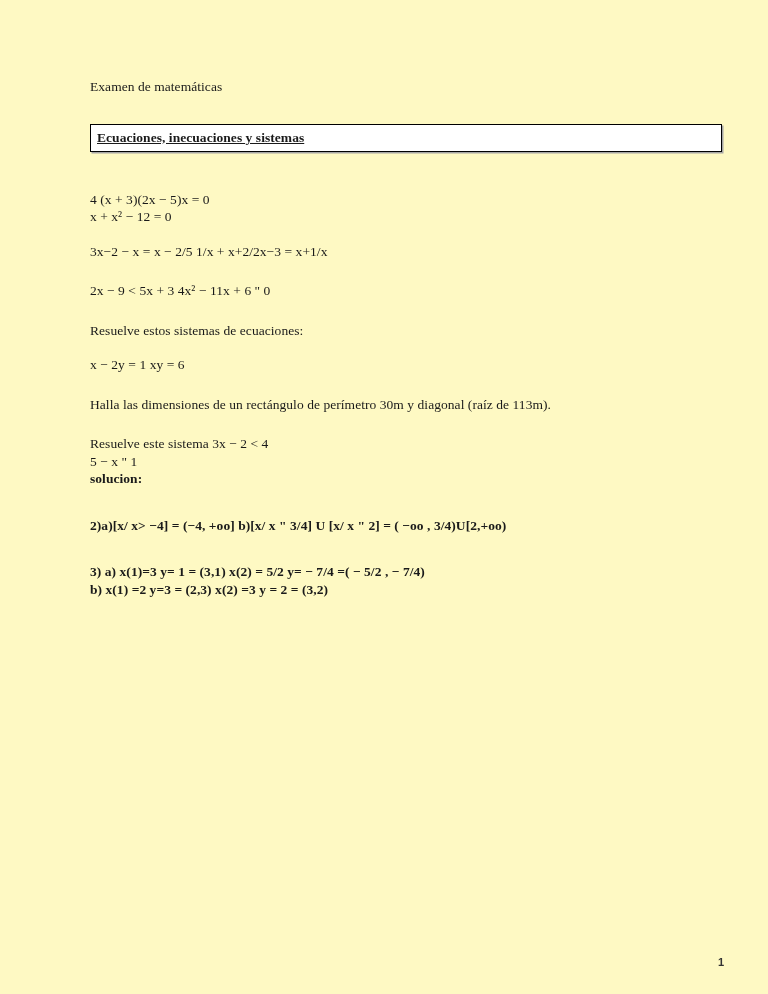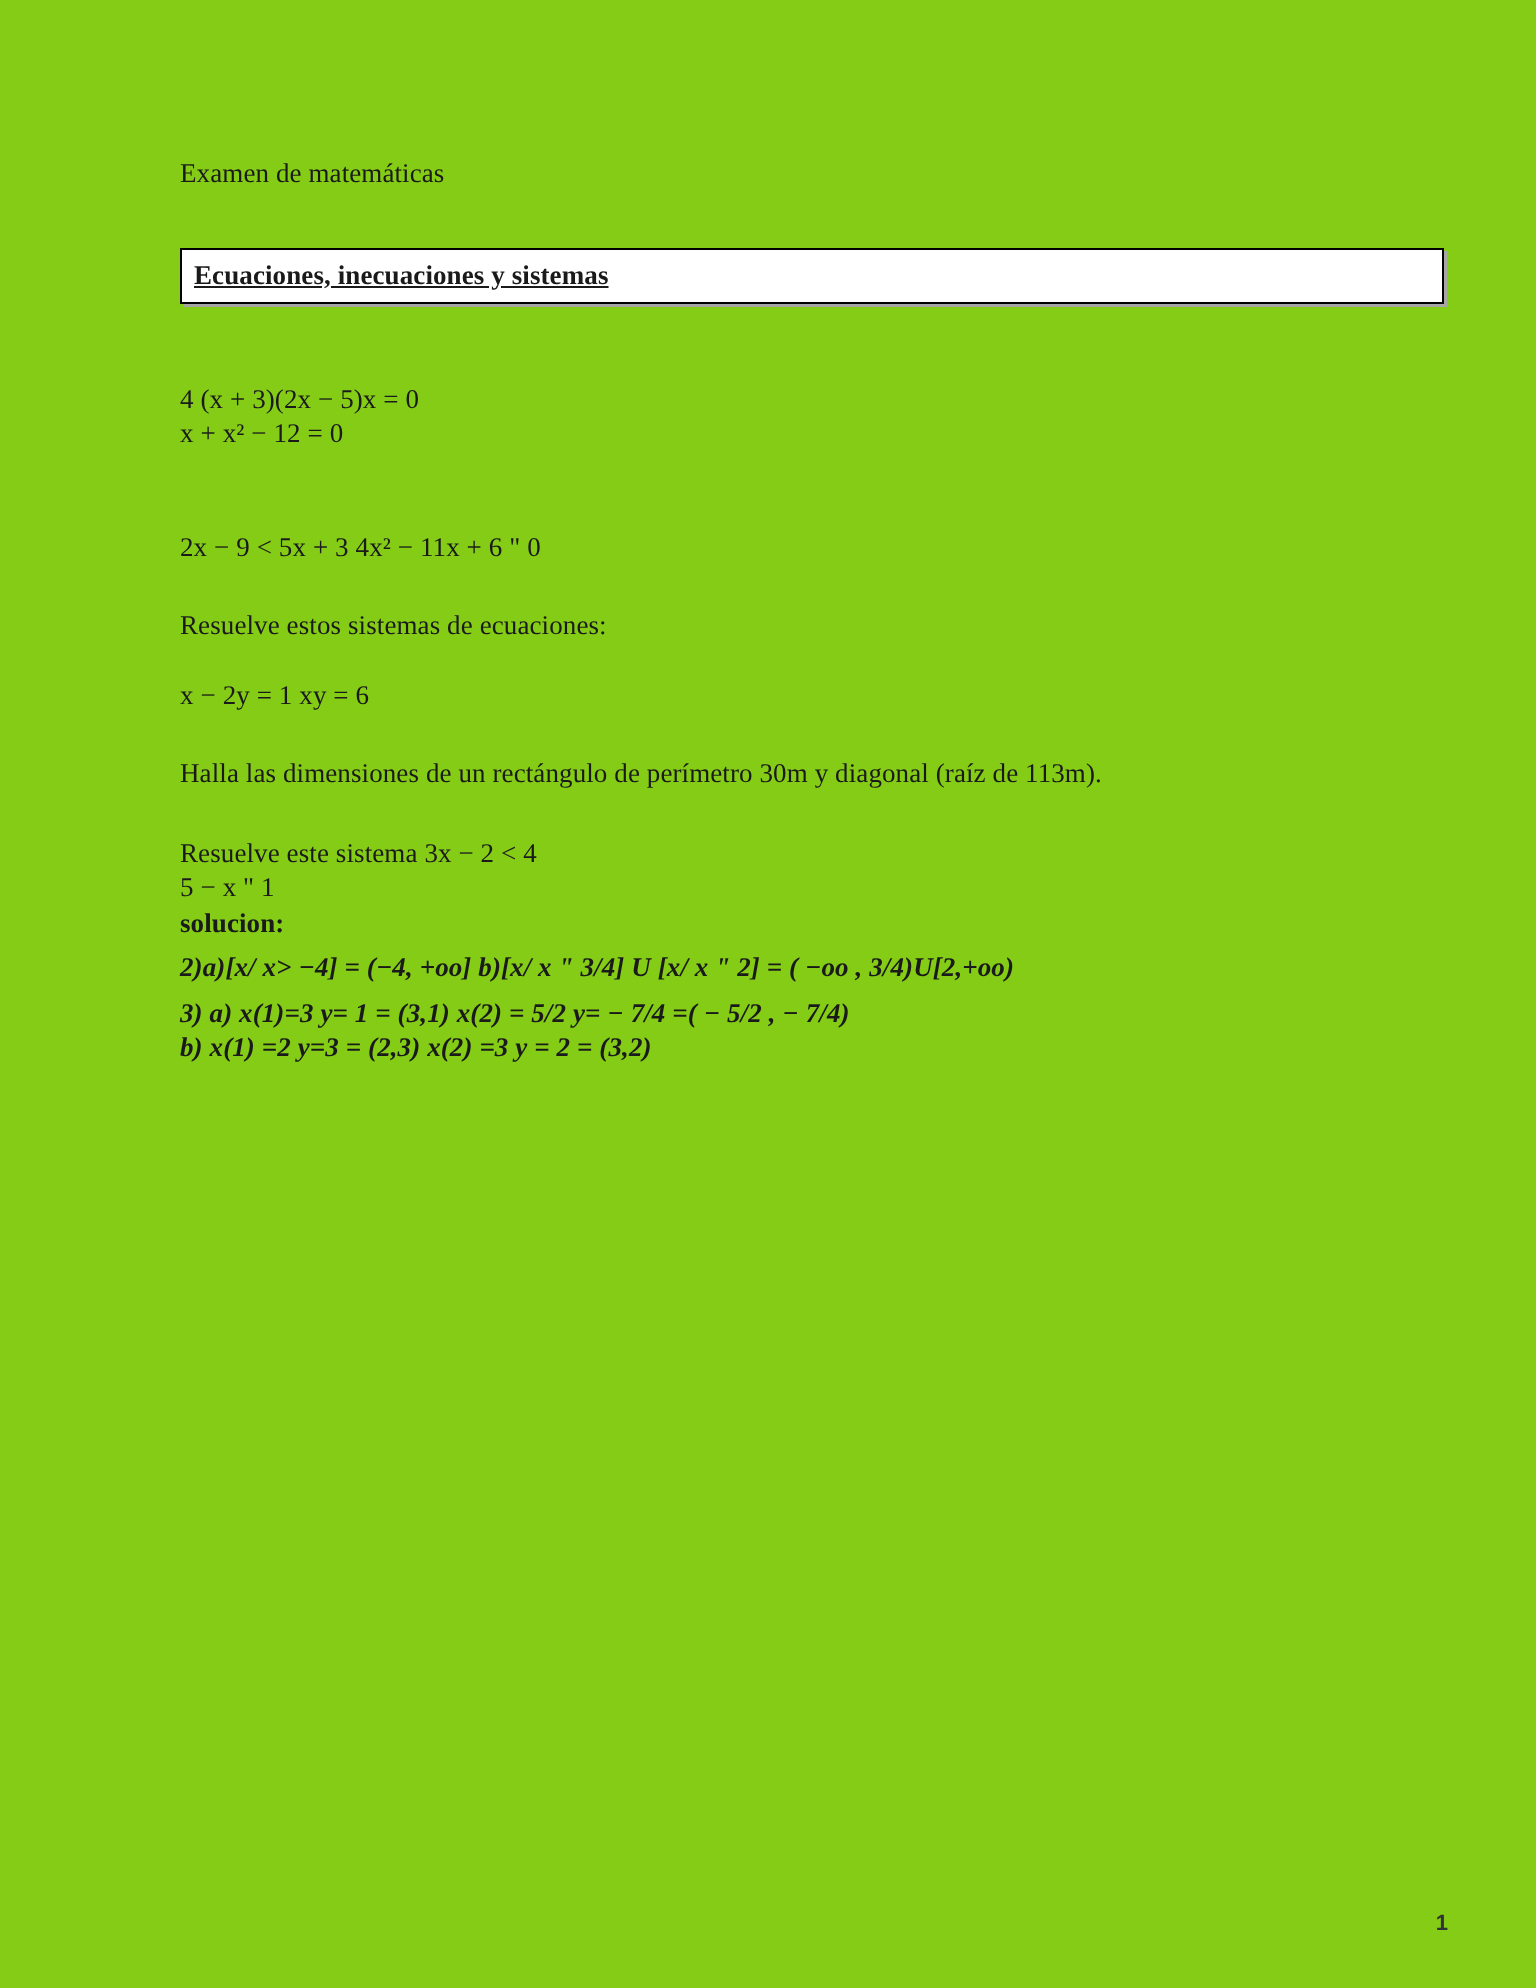--- a/index.html
+++ b/index.html
@@ -15,21 +15,21 @@
     font-family: "Liberation Serif", "DejaVu Serif", serif;
     color: #1a1a1a;
     -webkit-font-smoothing: antialiased;
   }
 
   .page {
     position: absolute;
     left: 0; top: 0;
     width: 768px;
     height: 994px;
-    background: #84cc16;
+    background: #fef9c3;
     overflow: hidden;
   }
 
   
   .content {
     position: absolute;
     left: 90px;
     top: 78px;
     width: 634px;
   }
@@ -57,22 +57,21 @@
     line-height: 17px;
     font-weight: bold;
     text-decoration: underline;
     letter-spacing: 0.05px;
   }
 
   .block {
     margin-top: 22px;
   }
   .block.tight {
-    margin-top: 5px;
-    font-style: italic;
+    margin-top: 29px;
   }
 
   p.line {
     margin: 0;
     font-size: 13.5px;
     line-height: 17.5px;
     letter-spacing: 0.05px;
     white-space: pre-wrap;
   }
   p.line.bold {
@@ -101,20 +100,21 @@
 
     <div class="section-box">
       <div class="section-box-title">Ecuaciones, inecuaciones y sistemas</div>
     </div>
 
     <div class="block">
       <div class="spacer-md"></div>
       <p class="line">4 (x + 3)(2x − 5)x = 0</p>
       <p class="line">x + x² − 12 = 0</p>
       <div class="spacer-md"></div>
+      <p class="line">3x−2 − x = x − 2/5 1/x + x+2/2x−3 = x+1/x</p>
     </div>
 
     <div class="block">
       <p class="line">2x − 9 &lt; 5x + 3 4x² − 11x + 6 " 0</p>
     </div>
 
     <div class="block">
       <p class="line">Resuelve estos sistemas de ecuaciones:</p>
       <div class="spacer-md"></div>
       <p class="line">x − 2y = 1 xy = 6</p>

